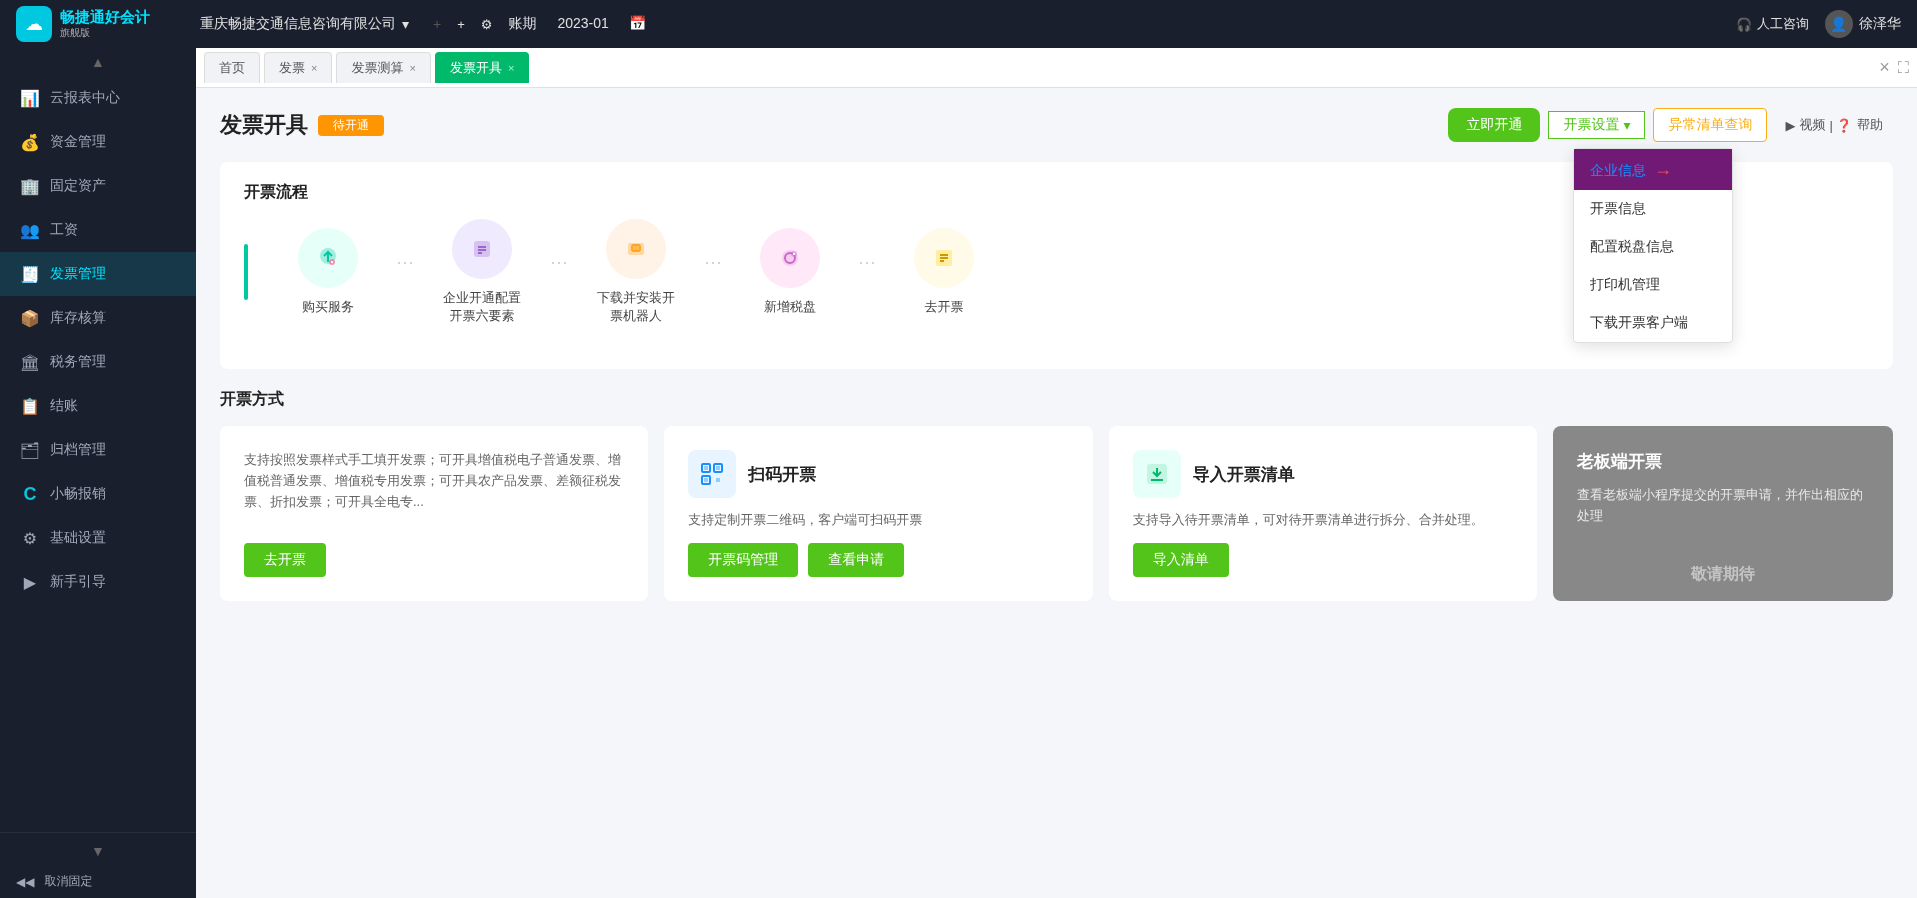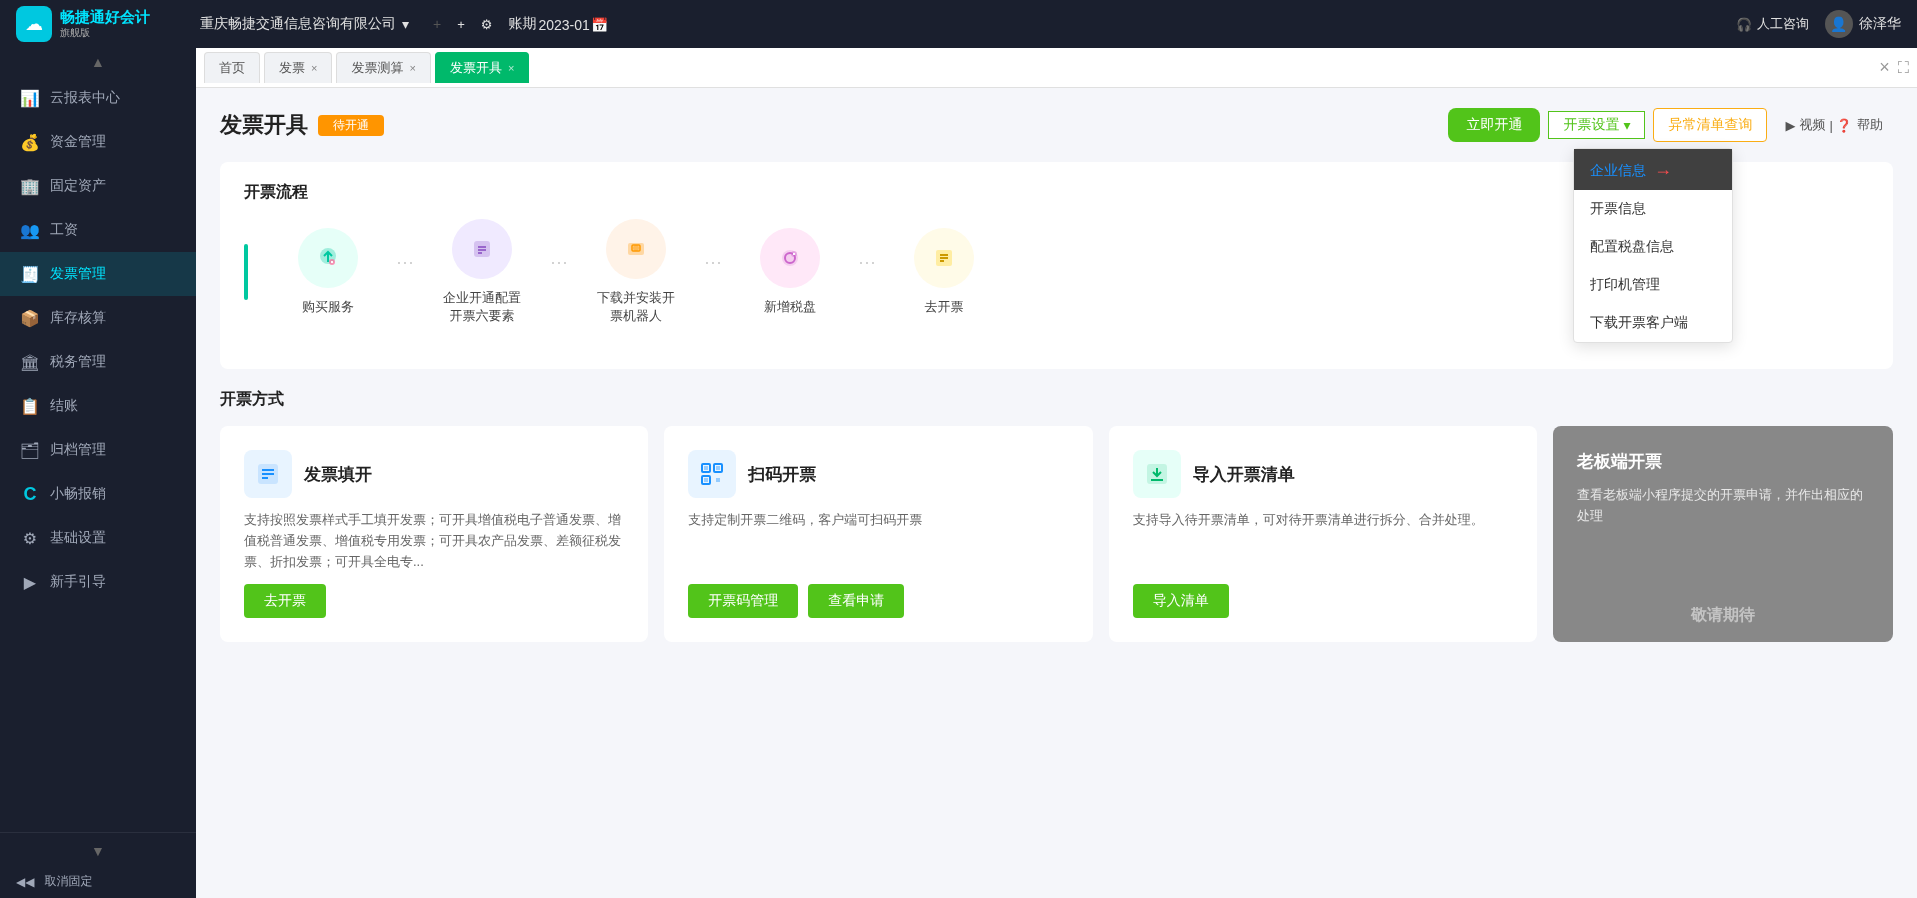--- a/index.html
+++ b/index.html
@@ -14,21 +14,21 @@
     .tab-bar { height: 40px; background: #fff; display: flex; align-items: center; padding: 16px 8px; border-bottom: 1px solid #e0e0e0; flex-shrink: 0; gap: 4px; }
     .content-main { flex: 1; overflow-y: auto; padding: 20px 24px; position: relative; }
 
     
     .logo-area { display: flex; align-items: center; gap: 8px; min-width: 160px; }
     .logo-icon { width: 36px; height: 36px; background: #00c8e0; border-radius: 8px; display: flex; align-items: center; justify-content: center; color: white; font-size: 18px; }
     .logo-text { color: #00e5ff; font-size: 15px; font-weight: bold; line-height: 1.2; }
     .logo-sub { color: #aaa; font-size: 10px; }
     .company-selector { display: flex; align-items: center; gap: 6px; color: #e0e0e0; font-size: 14px; cursor: pointer; padding: 4px 8px; border-radius: 4px; }
     .top-divider { color: #555; }
-    .period-info { color: #e0e0e0; font-size: 14px; display: flex; align-items: flex-end; gap: 2px; }
+    .period-info { color: #e0e0e0; font-size: 14px; display: flex; align-items: flex-start; gap: 21px; }
     .top-right { margin-left: auto; display: flex; align-items: center; gap: 16px; }
     .top-btn { color: #e0e0e0; font-size: 13px; cursor: pointer; display: flex; align-items: center; gap: 4px; }
     .user-area { display: flex; align-items: center; gap: 6px; color: #e0e0e0; cursor: pointer; }
     .avatar { width: 28px; height: 28px; border-radius: 50%; background: #555; display: flex; align-items: center; justify-content: center; color: #ccc; font-size: 14px; }
 
     
     .sidebar-item { display: flex; align-items: center; gap: 10px; padding: 12px 20px; color: #a0a8b8; cursor: pointer; font-size: 14px; white-space: nowrap; }
     .sidebar-item.active { background: rgba(0, 200, 224, 0.15); color: #00e5ff; }
     .sidebar-icon { width: 20px; height: 20px; display: flex; align-items: center; justify-content: center; font-size: 16px; flex-shrink: 0; }
     .sidebar-bottom { margin-top: auto; border-top: 1px solid #2a2f3e; padding-top: 4px; }
@@ -47,21 +47,21 @@
     .status-badge { background: #ff9500; color: #fff; font-size: 12px; padding: 2px 15px; border-radius: 4px; }
     .header-actions { display: flex; align-items: center; gap: 8px; position: relative; }
     .btn-primary { background: #52c41a; color: #fff; border: none; padding: 8px 18px; border-radius: 8px; cursor: pointer; font-size: 14px; font-weight: 500; }
     .btn-outline { background: #fff; color: #52c41a; border: 1px solid #52c41a; padding: 4px 14px; border-radius: 0; cursor: pointer; font-size: 14px; display: flex; align-items: center; gap: 4px; }
     .btn-outline-yellow { background: #fff; color: #faad14; border: 1px solid #faad14; padding: 7px 14px; border-radius: 4px; cursor: pointer; font-size: 14px; }
     .btn-video { background: transparent; color: #555; border: none; padding: 7px 10px; cursor: pointer; font-size: 13px; display: flex; align-items: center; gap: 4px; }
 
     
     .dropdown-menu { position: absolute; top: 40px; right: 160px; background: #fff; border: 1px solid #e0e0e0; border-radius: 4px; box-shadow: 0 4px 16px rgba(0,0,0,0.12); min-width: 160px; z-index: 1000; }
     .dropdown-item { padding: 10px 16px; font-size: 14px; color: #333; cursor: pointer; white-space: nowrap; }
-    .dropdown-item.highlighted { background: #404040; color: #1890ff; }
+    .dropdown-item.highlighted { background: #701a75; color: #1890ff; }
     .dropdown-arrow { display: inline-block; color: #ff4d4f; font-size: 18px; margin-left: 4px; }
 
     
     .section-title { font-size: 16px; font-weight: bold; color: #222; margin-bottom: 16px; }
 
     
     .process-flow { display: flex; align-items: center; background: #fff; border-radius: 8px; padding: 24px 30px; margin-bottom: 24px; gap: 0; }
     .process-step { display: flex; flex-direction: column; align-items: center; gap: 10px; min-width: 120px; }
     .step-icon-wrap { width: 60px; height: 60px; border-radius: 50%; display: flex; align-items: center; justify-content: center; font-size: 26px; }
     .step-icon-wrap.teal { background: #e6fff8; }
@@ -337,31 +337,20 @@
               <span class="step-label">去开票</span>
             </div>
           </div>
         </div>
 
         <div>
           <div class="section-title">开票方式</div>
           <div class="methods-grid">
 
             <div class="method-card">
-              <div class="method-header">
-                <div class="method-icon blue">
-                  <svg width="28" height="28" viewBox="0 0 28 28">
-                      <rect x="4" y="4" width="20" height="20" rx="3" fill="#1890ff" opacity="0.15"></rect>
-                      <line x1="8" y1="10" x2="20" y2="10" stroke="#1890ff" stroke-width="2"></line>
-                      <line x1="8" y1="14" x2="20" y2="14" stroke="#1890ff" stroke-width="2"></line>
-                      <line x1="8" y1="18" x2="14" y2="18" stroke="#1890ff" stroke-width="2"></line>
-                    </svg>
-                </div>
-                <span class="method-name">发票填开</span>
-              </div>
               <p class="method-desc">支持按照发票样式手工填开发票；可开具增值税电子普通发票、增值税普通发票、增值税专用发票；可开具农产品发票、差额征税发票、折扣发票；可开具全电专...</p>
               <button class="btn-green">去开票</button>
             </div>
 
             <div class="method-card">
               <div class="method-header">
                 <div class="method-icon scan">
                   <svg width="28" height="28" viewBox="0 0 28 28">
                     <rect x="4" y="4" width="8" height="8" rx="1" fill="none" stroke="#1890ff" stroke-width="2"></rect>
                     <rect x="16" y="4" width="8" height="8" rx="1" fill="none" stroke="#1890ff" stroke-width="2"></rect>

